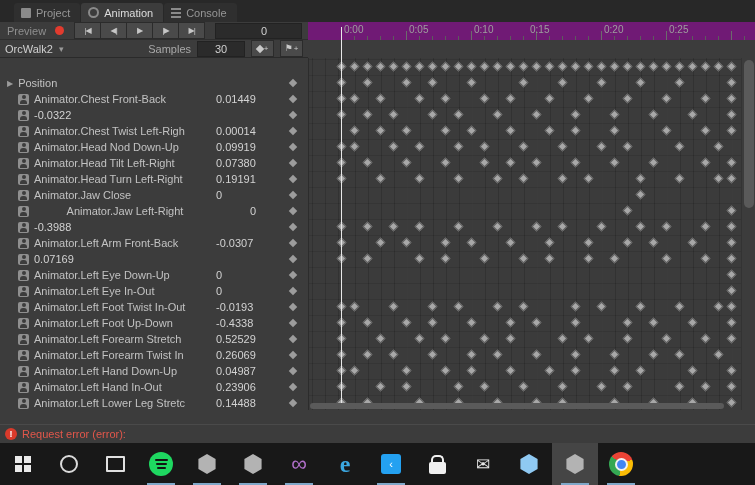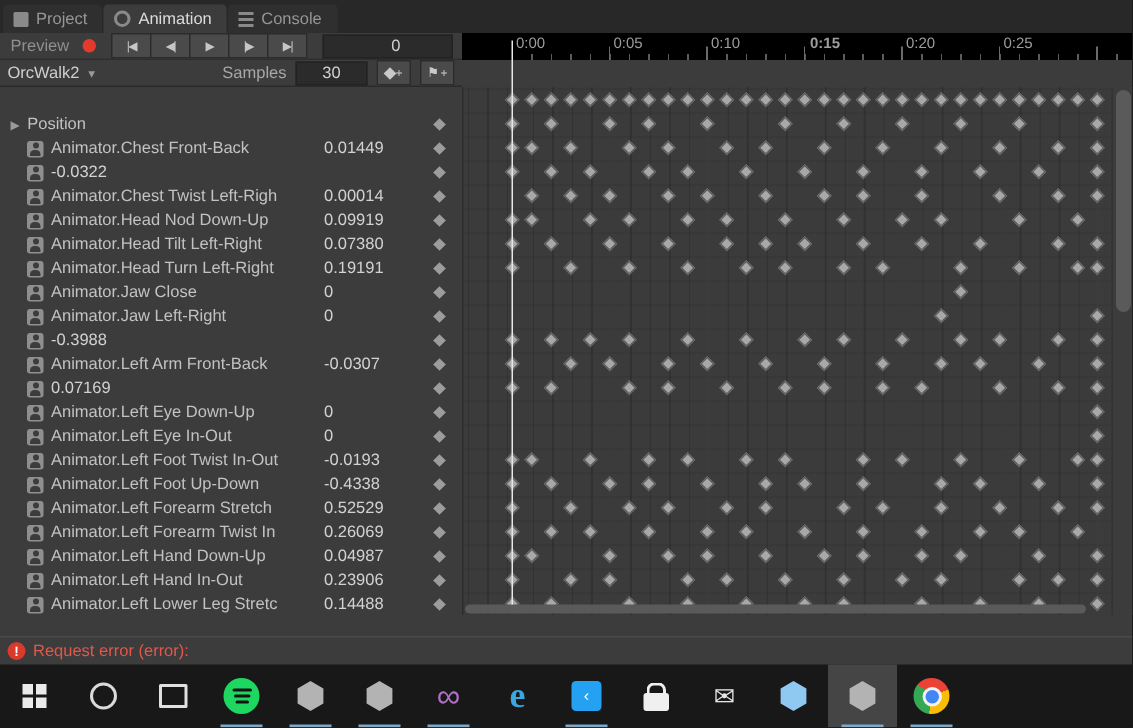--- a/index.html
+++ b/index.html
@@ -1,20 +1,20 @@
 <!DOCTYPE html>
 <html><head>
 <meta charset="utf-8">
 <style>
   html,body{margin:0;padding:0;background:#000;}
   #app{position:relative;width:755px;height:485px;background:#3C3C3C;overflow:hidden;
        font-family:"Liberation Sans",sans-serif;font-size:11px;color:#BEBEBE;}
 
   
-  .tabbar{position:absolute;top:0;left:0;right:0;height:22px;background:#282828;display:flex;align-items:flex-end;padding-left:2px;}
+  .tabbar{position:absolute;top:0;left:0;right:0;height:22px;background:#282828;display:flex;align-items:flex-end;padding-left:14px;}
   .tab{height:19px;display:flex;align-items:center;gap:5px;padding:0 10px 0 7px;margin-right:1px;
        background:#2F2F2F;color:#969696;border-radius:3px 3px 0 0;cursor:default;}
   .tab.active{background:#3C3C3C;color:#DCDCDC;}
   .tabicon{width:10px;height:10px;flex:none;}
   .ti-proj{background:#8A8A8A;border-radius:1px;}
   .ti-anim{border:2px solid #8A8A8A;border-radius:50%;width:7px;height:7px;box-sizing:content-box;}
   .ti-cons{background:repeating-linear-gradient(180deg,#8A8A8A 0 2px,transparent 2px 4px);}
 
   
   .toolbar{position:absolute;top:22px;left:0;width:308px;height:18px;background:#3C3C3C;border-bottom:1px solid #2E2E2E;
@@ -36,21 +36,21 @@
   .samples-label{color:#A8A8A8;}
   .samples-field{width:42px;height:12px;background:#2B2B2B;border:1px solid #222;color:#D0D0D0;font-size:11px;
                  text-align:center;font-family:"Liberation Sans",sans-serif;}
   .iconbtn{width:21px;height:15px;background:#4A4A4A;border:1px solid #2B2B2B;display:flex;align-items:center;
            justify-content:center;color:#C9C9C9;gap:1px;}
   .kdiamond{width:6px;height:6px;background:#C9C9C9;transform:rotate(45deg);display:inline-block;}
   .kflag{font-size:9px;line-height:1;}
   .kplus{font-size:8px;line-height:1;}
 
   
-  .ruler{position:absolute;top:22px;left:308px;width:447px;height:18px;background:#000000;border-bottom:1px solid #2E2E2E;overflow:hidden;}
+  .ruler{position:absolute;top:22px;left:308px;width:447px;height:18px;background:#701a75;border-bottom:1px solid #2E2E2E;overflow:hidden;}
   .ticks-minor{position:absolute;bottom:0;left:33px;right:0;height:4px;
         background:repeating-linear-gradient(90deg,#5C5C5C 0 1px,transparent 1px 13px);}
   .ticks-major{position:absolute;bottom:0;left:33px;right:0;height:9px;
         background:repeating-linear-gradient(90deg,#6B6B6B 0 1px,transparent 1px 65px);}
   .rlabel{position:absolute;top:2px;font-size:10px;color:#9E9E9E;white-space:nowrap;}
   .eventstrip{position:absolute;top:40px;left:308px;width:447px;height:18px;background:#3C3C3C;border-bottom:1px solid #282828;}
 
   
   .leftpanel{position:absolute;top:58px;left:0;width:308px;height:352px;background:#3C3C3C;overflow:hidden;}
   .prop-row{position:absolute;left:0;width:308px;height:16px;display:flex;align-items:center;
@@ -179,21 +179,21 @@
     </span>
   </div>
 
   <div class="ruler">
     <div class="ticks-minor"></div>
     <div class="ticks-major"></div>
     <div id="ruler-labels">
         <span class="rlabel" style="left: 36px;">0:00</span>
         <span class="rlabel" style="left: 101px;">0:05</span>
         <span class="rlabel" style="left: 166px;">0:10</span>
-        <span class="rlabel" style="left: 232px; font-weight: bold;">0:15</span>
+        <span class="rlabel" style="left: 222px;">0:15</span>
         <span class="rlabel" style="left: 296px;">0:20</span>
         <span class="rlabel" style="left: 361px;">0:25</span>
       </div>
   </div>
   <div class="eventstrip"></div>
 
   <div class="leftpanel">
     <div id="property-list">
         <div class="prop-row group" style="top: 17px;">
           <span class="fold">▶</span>
@@ -235,21 +235,21 @@
           <span class="plabel">Animator.Head Turn Left-Right</span>
           <span class="pvalue">0.19191</span>
           <span class="pind"></span>
         </div>
         <div class="prop-row" style="top: 129px;">
           <span class="picon"></span>
           <span class="plabel">Animator.Jaw Close</span>
           <span class="pvalue">0</span>
           <span class="pind"></span>
         </div>
-        <div class="prop-row" style="top: 145px;">
+        <div class="prop-row" style="top: 145px; text-align: center;">
           <span class="picon"></span>
           <span class="plabel">Animator.Jaw Left-Right</span>
           <span class="pvalue">0</span>
           <span class="pind"></span>
         </div>
         <div class="prop-row" style="top: 161px;">
           <span class="picon"></span>
           <span class="pvalue">-0.3988</span>
           <span class="pind"></span>
         </div>

